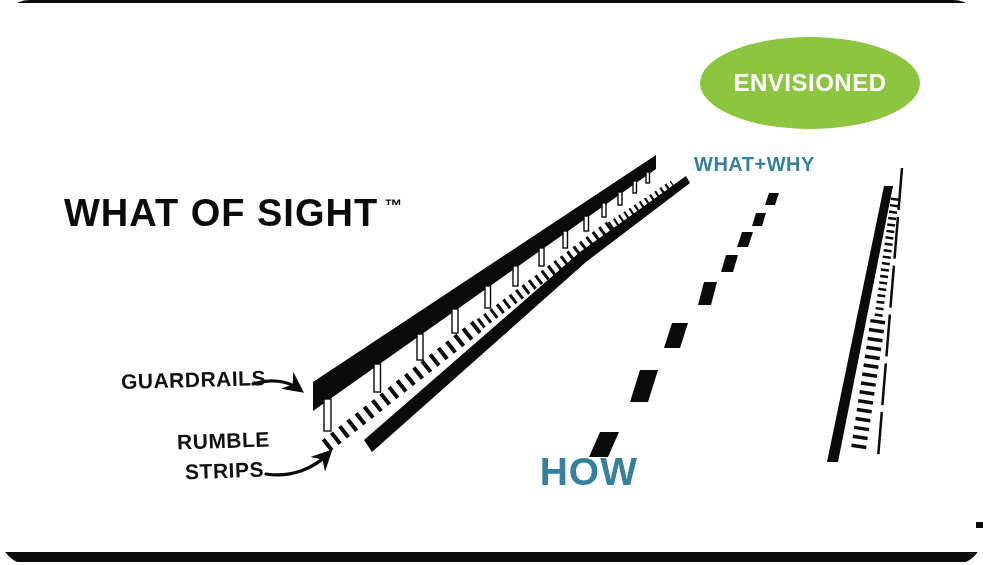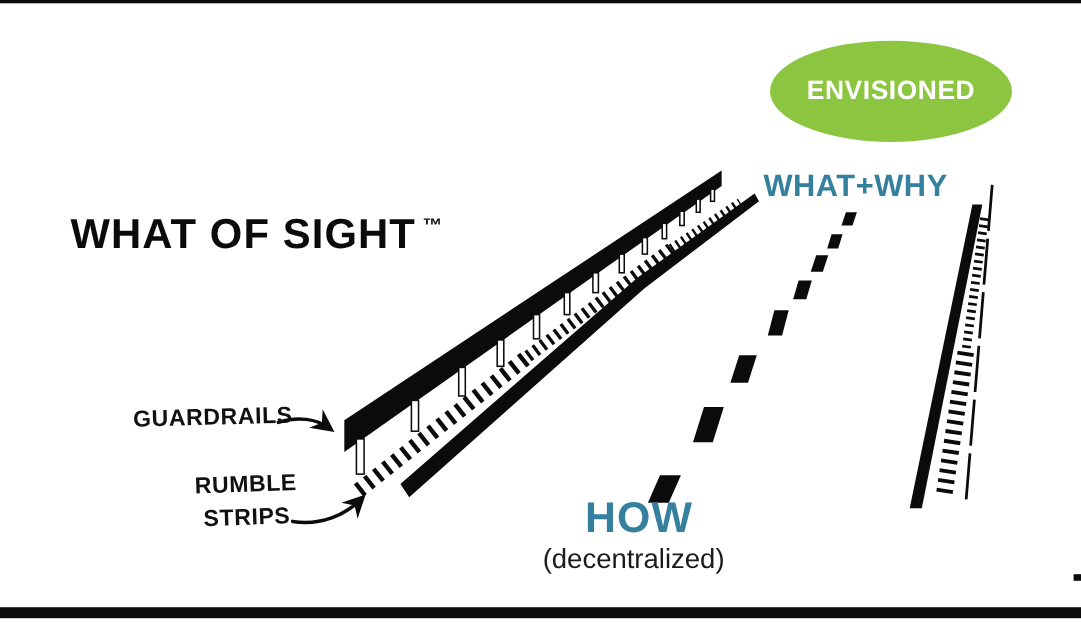--- a/index.html
+++ b/index.html
@@ -3,20 +3,21 @@
 <meta charset="utf-8">
 <style>
   html, body { margin: 0; padding: 0; background: #ffffff; }
   .stage {
     position: relative;
     width: 983px;
     height: 565px;
     background: #ffffff;
     overflow: hidden;
     font-family: "Liberation Sans", sans-serif;
+    border-radius: 30px;
   }
   .art {
     position: absolute;
     left: 0; top: 0;
     width: 983px; height: 565px;
   }
   .txt { position: absolute; white-space: nowrap; }
 
   .title {
     left: 64px; top: 192px;
@@ -46,30 +47,30 @@
     color: #ffffff;
     font-weight: 700;
     font-size: 24px;
     line-height: 1.13;
     letter-spacing: 0.5px;
     text-align: center;
   }
 
   .whatwhy {
     left: 694px; top: 153px;
-    font-size: 28px;
+    font-size: 20px;
     font-weight: 700;
     letter-spacing: 0.5px;
     color: #35809e;
   }
 
   .how {
     left: 524px; top: 450px;
     width: 114px;
-    text-align: center;
+    text-align: right;
     font-size: 39px;
     font-weight: 700;
     letter-spacing: 1px;
     color: #35809e;
   }
   .decent {
     left: 451px; top: 494px;
     width: 250px;
     text-align: center;
     font-size: 25px;
@@ -165,21 +166,20 @@
   <div class="badge">
     <div>ENVISIONED</div>
   </div>
 
   <div class="txt title">
     <span>WHAT OF SIGHT</span><span class="tm">™</span>
   </div>
 
   <div class="txt whatwhy">WHAT+WHY</div>
   <div class="txt how">HOW</div>
-  <div class="txt decent">(decentralized)</div>
 
   <div class="txt handlabel guardrails">GUARDRAILS</div>
   <div class="txt handlabel rumble">
     <div>RUMBLE</div>
     <div>STRIPS</div>
   </div>
 
 </div>
 
 </body></html>

